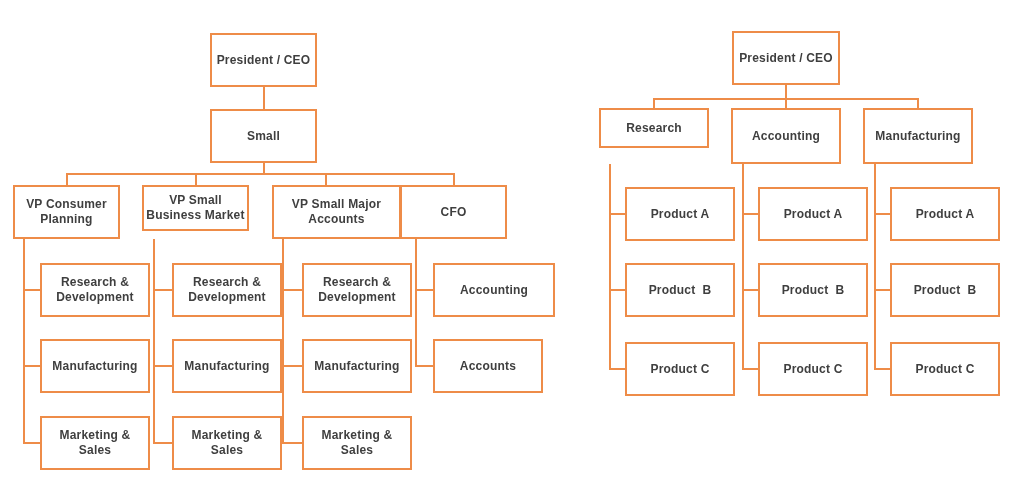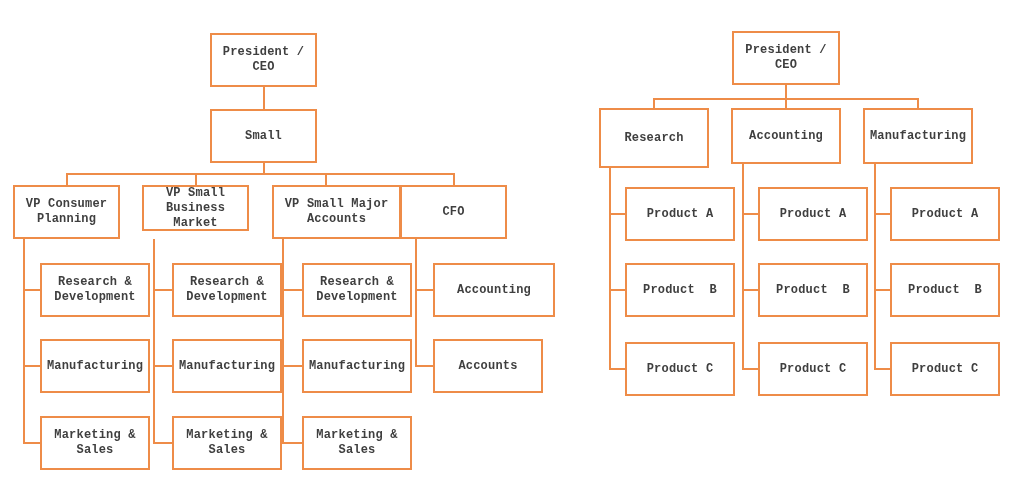--- a/index.html
+++ b/index.html
@@ -7,21 +7,21 @@
     --text: #3F3F3F;
     --bg: #FFFFFF;
   }
   * { box-sizing: border-box; }
   html, body { margin: 0; padding: 0; background: var(--bg); }
   .stage {
     position: relative;
     width: 1024px;
     height: 495px;
     background: var(--bg);
-    font-family: Liberation Mono, monospace;
+    font-family: Liberation Sans, sans-serif;
     overflow: hidden;
   }
   .node {
     position: absolute;
     background: #FFFFFF;
     border: 2px solid var(--accent);
     color: var(--text);
     font-size: 12px;
     font-weight: 700;
     letter-spacing: 0.2px;
@@ -102,21 +102,21 @@
     <i class="ln" style="left:282px;top:365px;width:20px;height:2px"></i>
     <i class="ln" style="left:282px;top:442px;width:20px;height:2px"></i>
     <i class="ln" style="left:415px;top:289px;width:18px;height:2px"></i>
     <i class="ln" style="left:415px;top:365px;width:18px;height:2px"></i>
   </div>
 
   <div>
 
     <div class="node" style="left:732px;top:31px;width:108px;height:54px">President / CEO</div>
 
-    <div class="node" style="left:599px;top:108px;width:110px;height:60px">Research</div>
+    <div class="node" style="left:599px;top:108px;width:110px;height:40px">Research</div>
     <div class="node" style="left:731px;top:108px;width:110px;height:56px">Accounting</div>
     <div class="node" style="left:863px;top:108px;width:110px;height:56px">Manufacturing</div>
 
     <div class="node" style="left:625px;top:187px;width:110px;height:54px">Product A</div>
     <div class="node" style="left:625px;top:263px;width:110px;height:54px">Product  B</div>
     <div class="node" style="left:625px;top:342px;width:110px;height:54px">Product C</div>
 
     <div class="node" style="left:758px;top:187px;width:110px;height:54px">Product A</div>
     <div class="node" style="left:758px;top:263px;width:110px;height:54px">Product  B</div>
     <div class="node" style="left:758px;top:342px;width:110px;height:54px">Product C</div>

